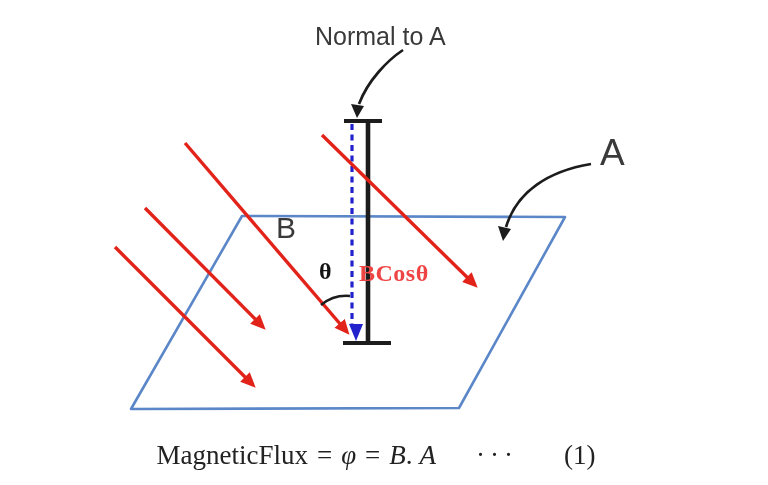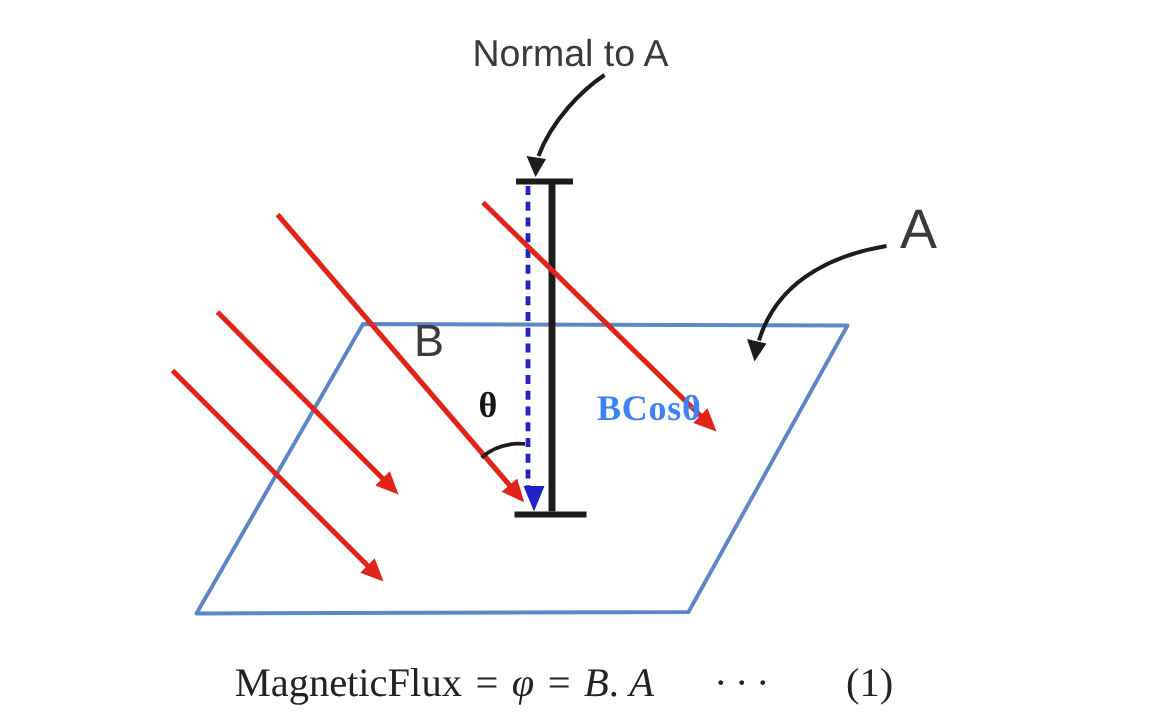--- a/index.html
+++ b/index.html
@@ -9,21 +9,21 @@
     background:#ffffff;
     overflow:hidden;
     font-family:"Liberation Sans",sans-serif;
     text-decoration:underline;
   }
   .stage svg{position:absolute;left:0;top:0;}
   .lbl{position:absolute;color:#3a3a3a;white-space:nowrap;line-height:1;}
   .lbl-normal{left:315px;top:24px;font-size:25px;}
   .lbl-b{left:276px;top:213px;font-size:30px;}
   .lbl-theta{left:319px;top:259px;font-size:24px;font-family:"Liberation Serif",serif;font-weight:bold;color:#141414;}
-  .lbl-bcos{left:398px;top:261px;font-size:24px;font-family:"Liberation Serif",serif;font-weight:bold;color:#3b82f6;letter-spacing:0.5px;}
+  .lbl-bcos{left:359px;top:261px;font-size:24px;font-family:"Liberation Serif",serif;font-weight:bold;color:#ef4444;letter-spacing:0.5px;}
   .lbl-area{left:600px;top:134px;font-size:37px;}
   .equation{
     position:absolute;left:0;top:440px;width:768px;
     text-align:center;
     font-family:"Liberation Serif",serif;
     font-size:27px;color:#222222;
     transform:translateX(-8px);
     white-space:nowrap;
   }
   .equation .it{font-style:italic;}

